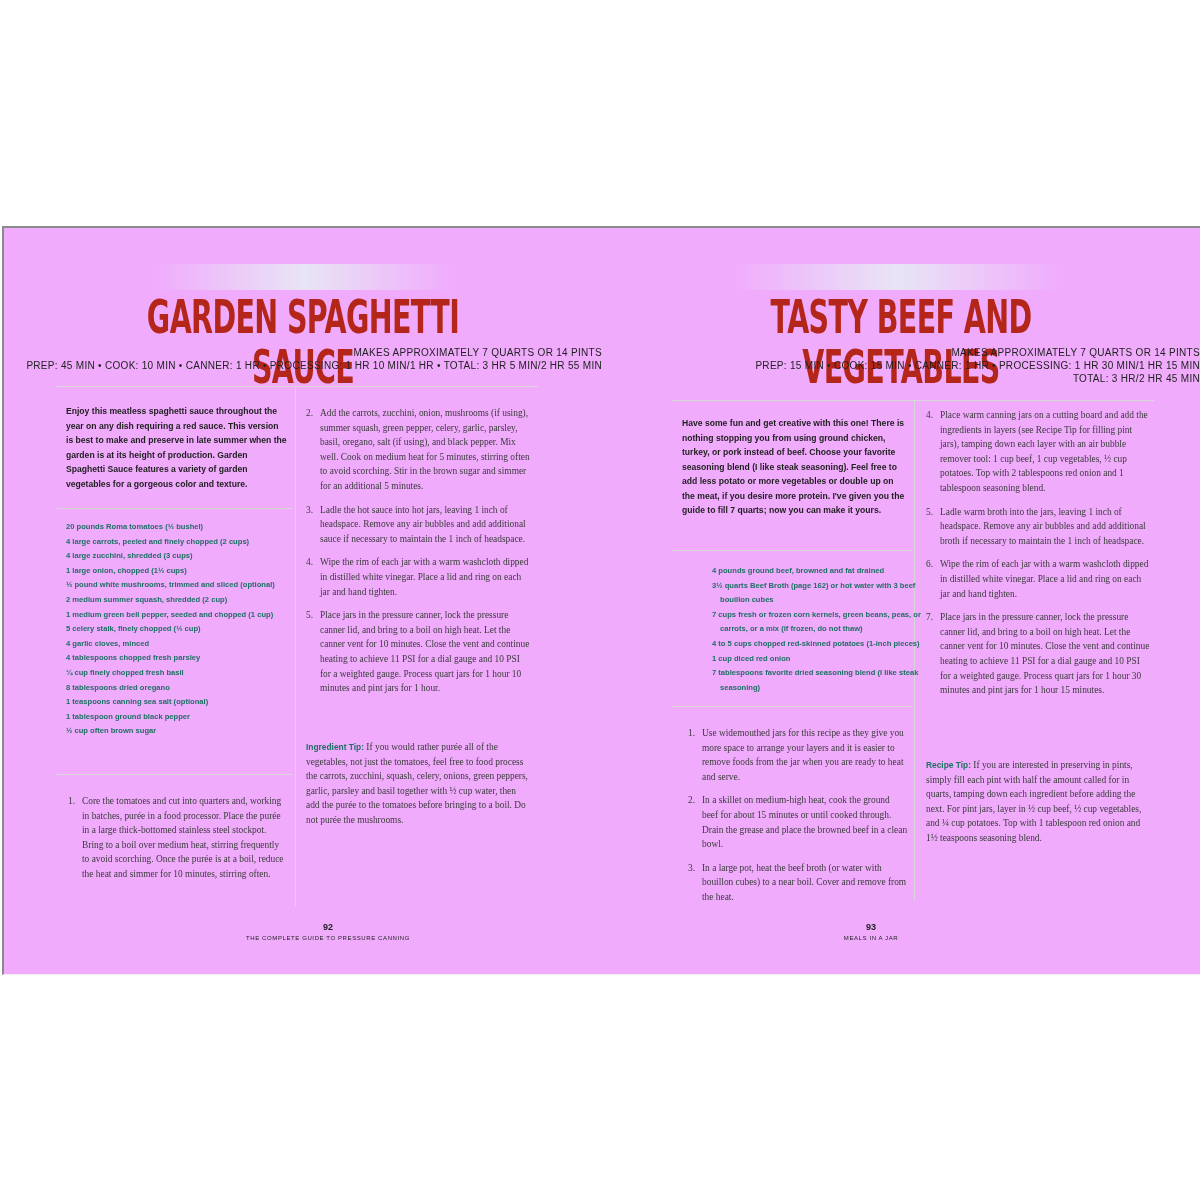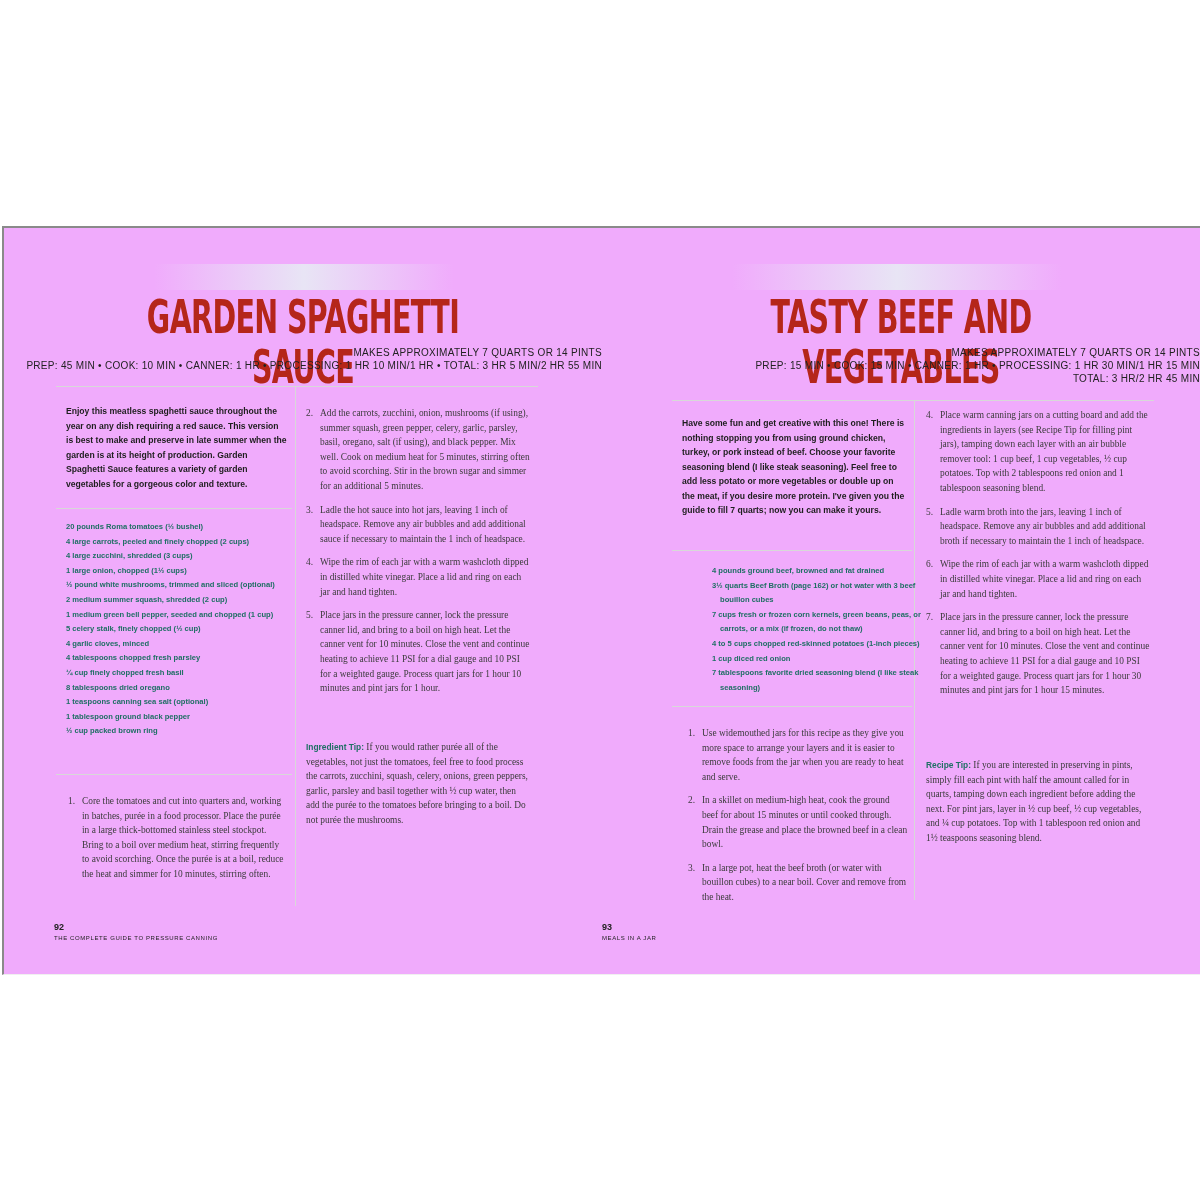--- a/index.html
+++ b/index.html
@@ -42,21 +42,21 @@
     font-size: 8.6px; line-height: 14.5px; color: #1e1e1e;
   }
   .ingredients { list-style: none; font-family: "Liberation Sans", sans-serif; font-weight: bold; font-size: 7.6px; line-height: 14.6px; color: #1f6f64; }
   .ingredients li { padding-left: 8px; text-indent: -8px; }
   .steps { list-style: none; font-family: "Liberation Serif", serif; font-size: 9.4px; line-height: 14.6px; color: #3b3b3b; }
   .steps li { display: flex; margin-bottom: 9px; }
   .steps .num { width: 14px; flex: none; }
   .tip { font-family: "Liberation Serif", serif; font-size: 9.4px; line-height: 14.6px; color: #3b3b3b; }
   .tip .tip-label { color: #1f6f64; font-family: "Liberation Sans", sans-serif; font-weight: bold; font-size: 8.4px; margin-top: 24px; }
 
-  .folio { position: absolute; left: 0; right: 0; }
+  .folio { position: absolute; left: 0; right: 0; text-align: center; }
   .folio .pg { font-family: "Liberation Sans", sans-serif; font-weight: bold; font-size: 9px; color: #222; display: block; }
   .folio .run { font-family: "Liberation Sans", sans-serif; font-size: 6px; letter-spacing: 0.6px; color: #222; display: block; margin-top: 3px; text-transform: uppercase; }
 </style>
 </head>
 <body>
 
 <div class="spread">
 
   <div class="page page-left">
     <div class="title-glow" style="left:150px;width:300px;"></div>
@@ -79,21 +79,21 @@
       <li>½ pound white mushrooms, trimmed and sliced (optional)</li>
       <li>2 medium summer squash, shredded (2 cup)</li>
       <li>1 medium green bell pepper, seeded and chopped (1 cup)</li>
       <li>5 celery stalk, finely chopped (½ cup)</li>
       <li>4 garlic cloves, minced</li>
       <li>4 tablespoons chopped fresh parsley</li>
       <li>¼ cup finely chopped fresh basil</li>
       <li>8 tablespoons dried oregano</li>
       <li>1 teaspoons canning sea salt (optional)</li>
       <li>1 tablespoon ground black pepper</li>
-      <li>½ cup packed brown ring</li>
+      <li>½ cup often brown sugar</li>
     </ul>
     <div class="rule" style="left:52px;width:236px;top:546px;"></div>
 
     <ol class="steps" style="position:absolute;left:64px;top:566px;width:218px;">
       <li>
         <span class="num">1.</span>
         <span>Core the tomatoes and cut into quarters and, working in batches, purée in a food processor. Place the purée in a large thick-bottomed stainless steel stockpot. Bring to a boil over medium heat, stirring frequently to avoid scorching. Once the purée is at a boil, reduce the heat and simmer for 10 minutes, stirring often.</span>
       </li>
     </ol>
 

